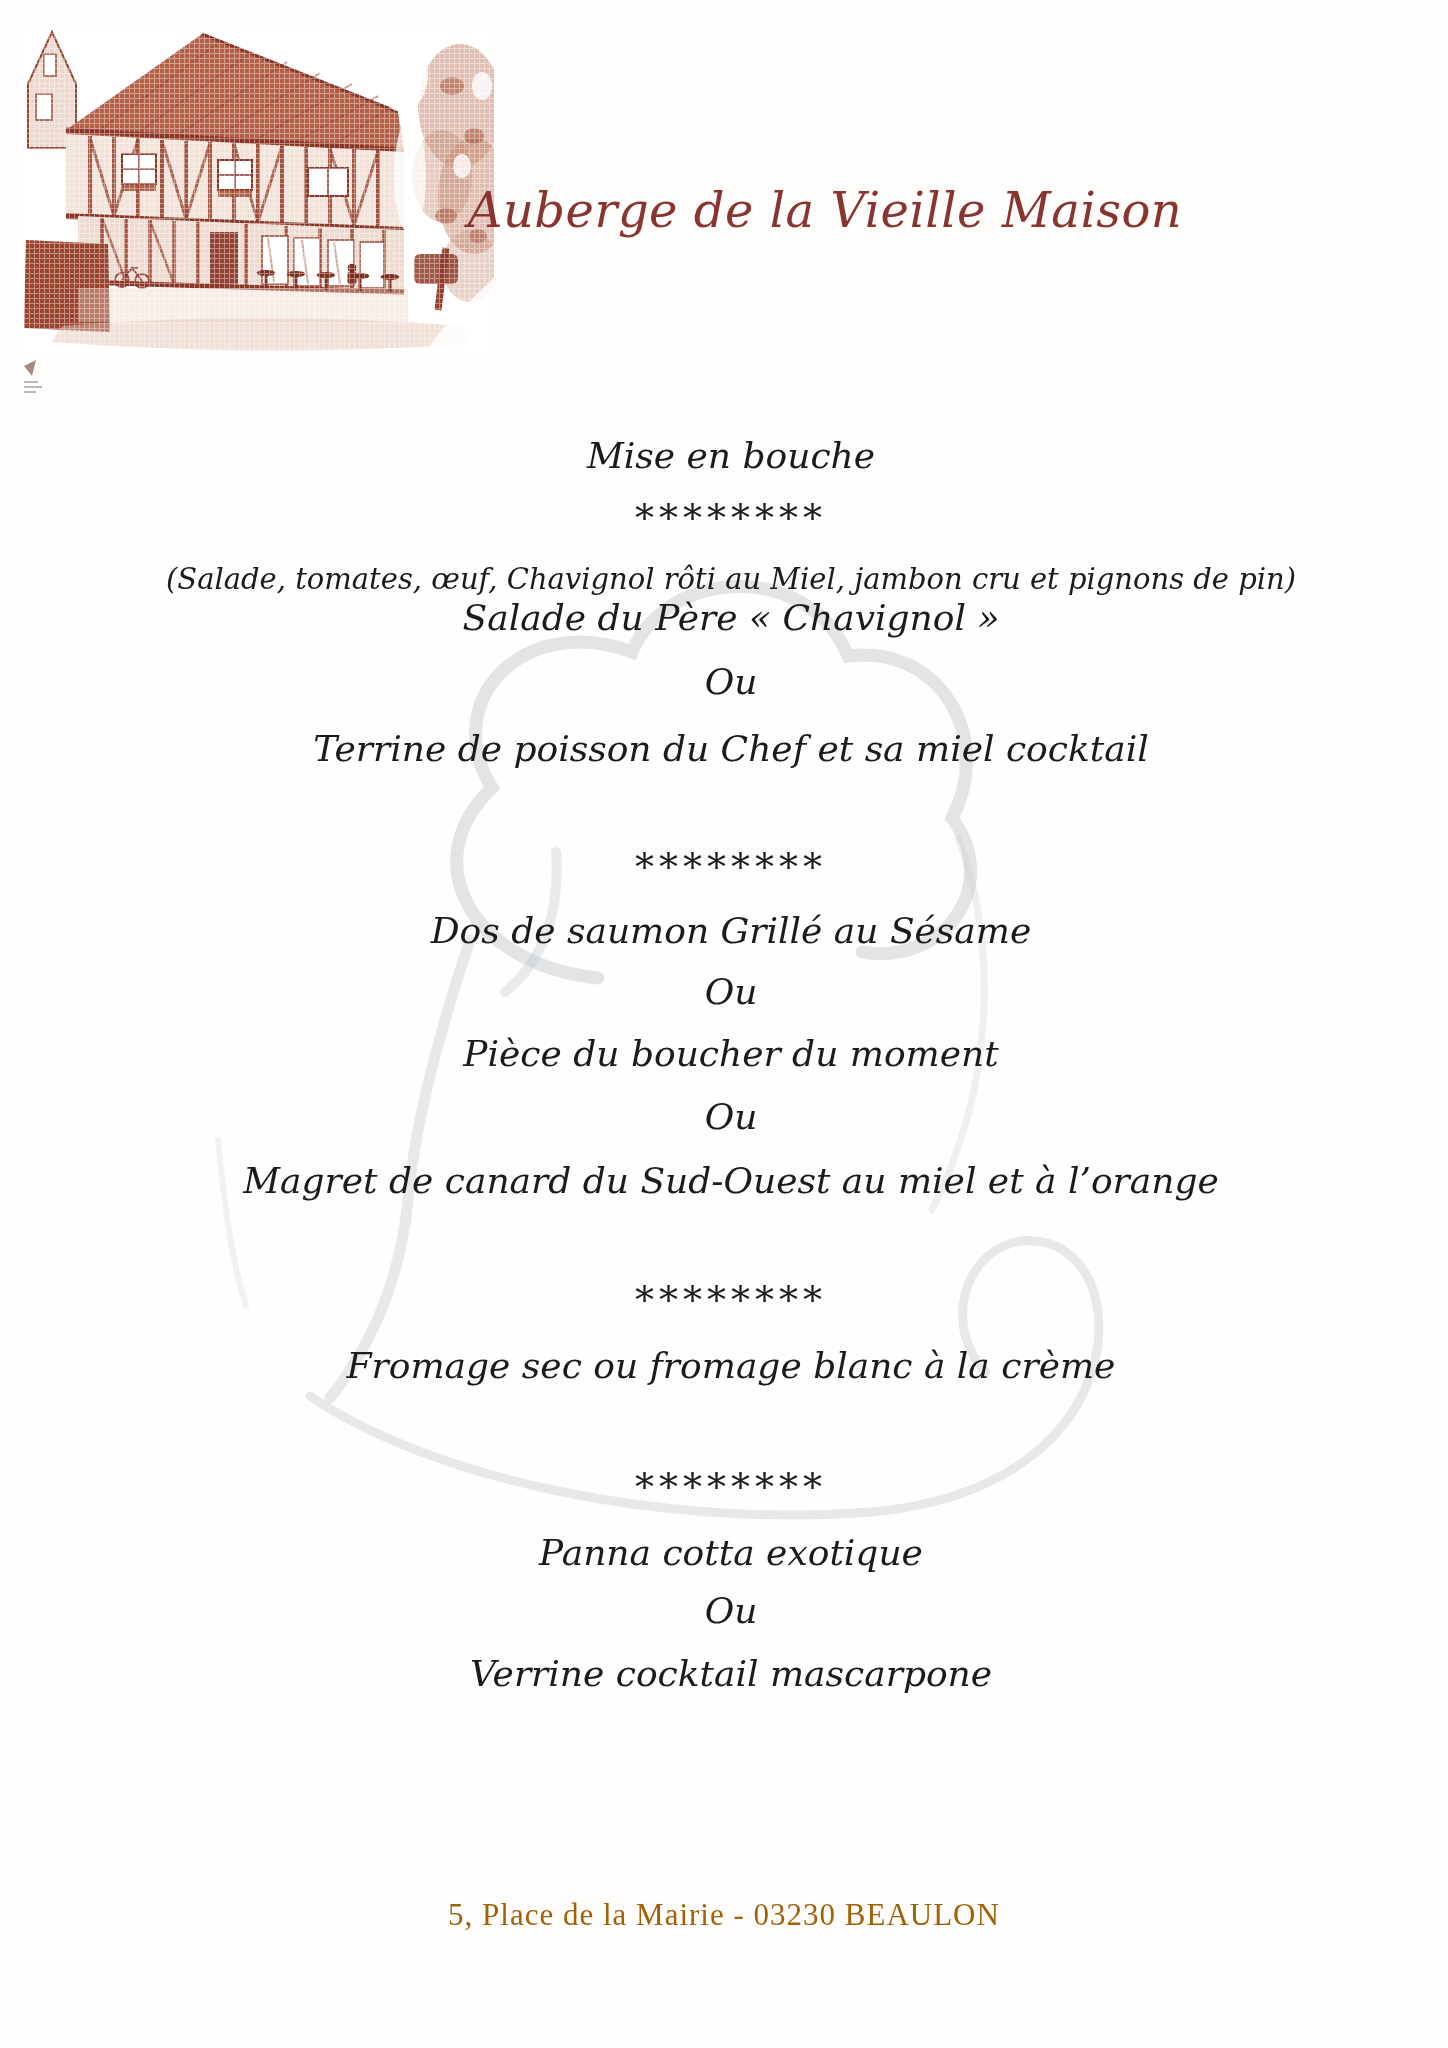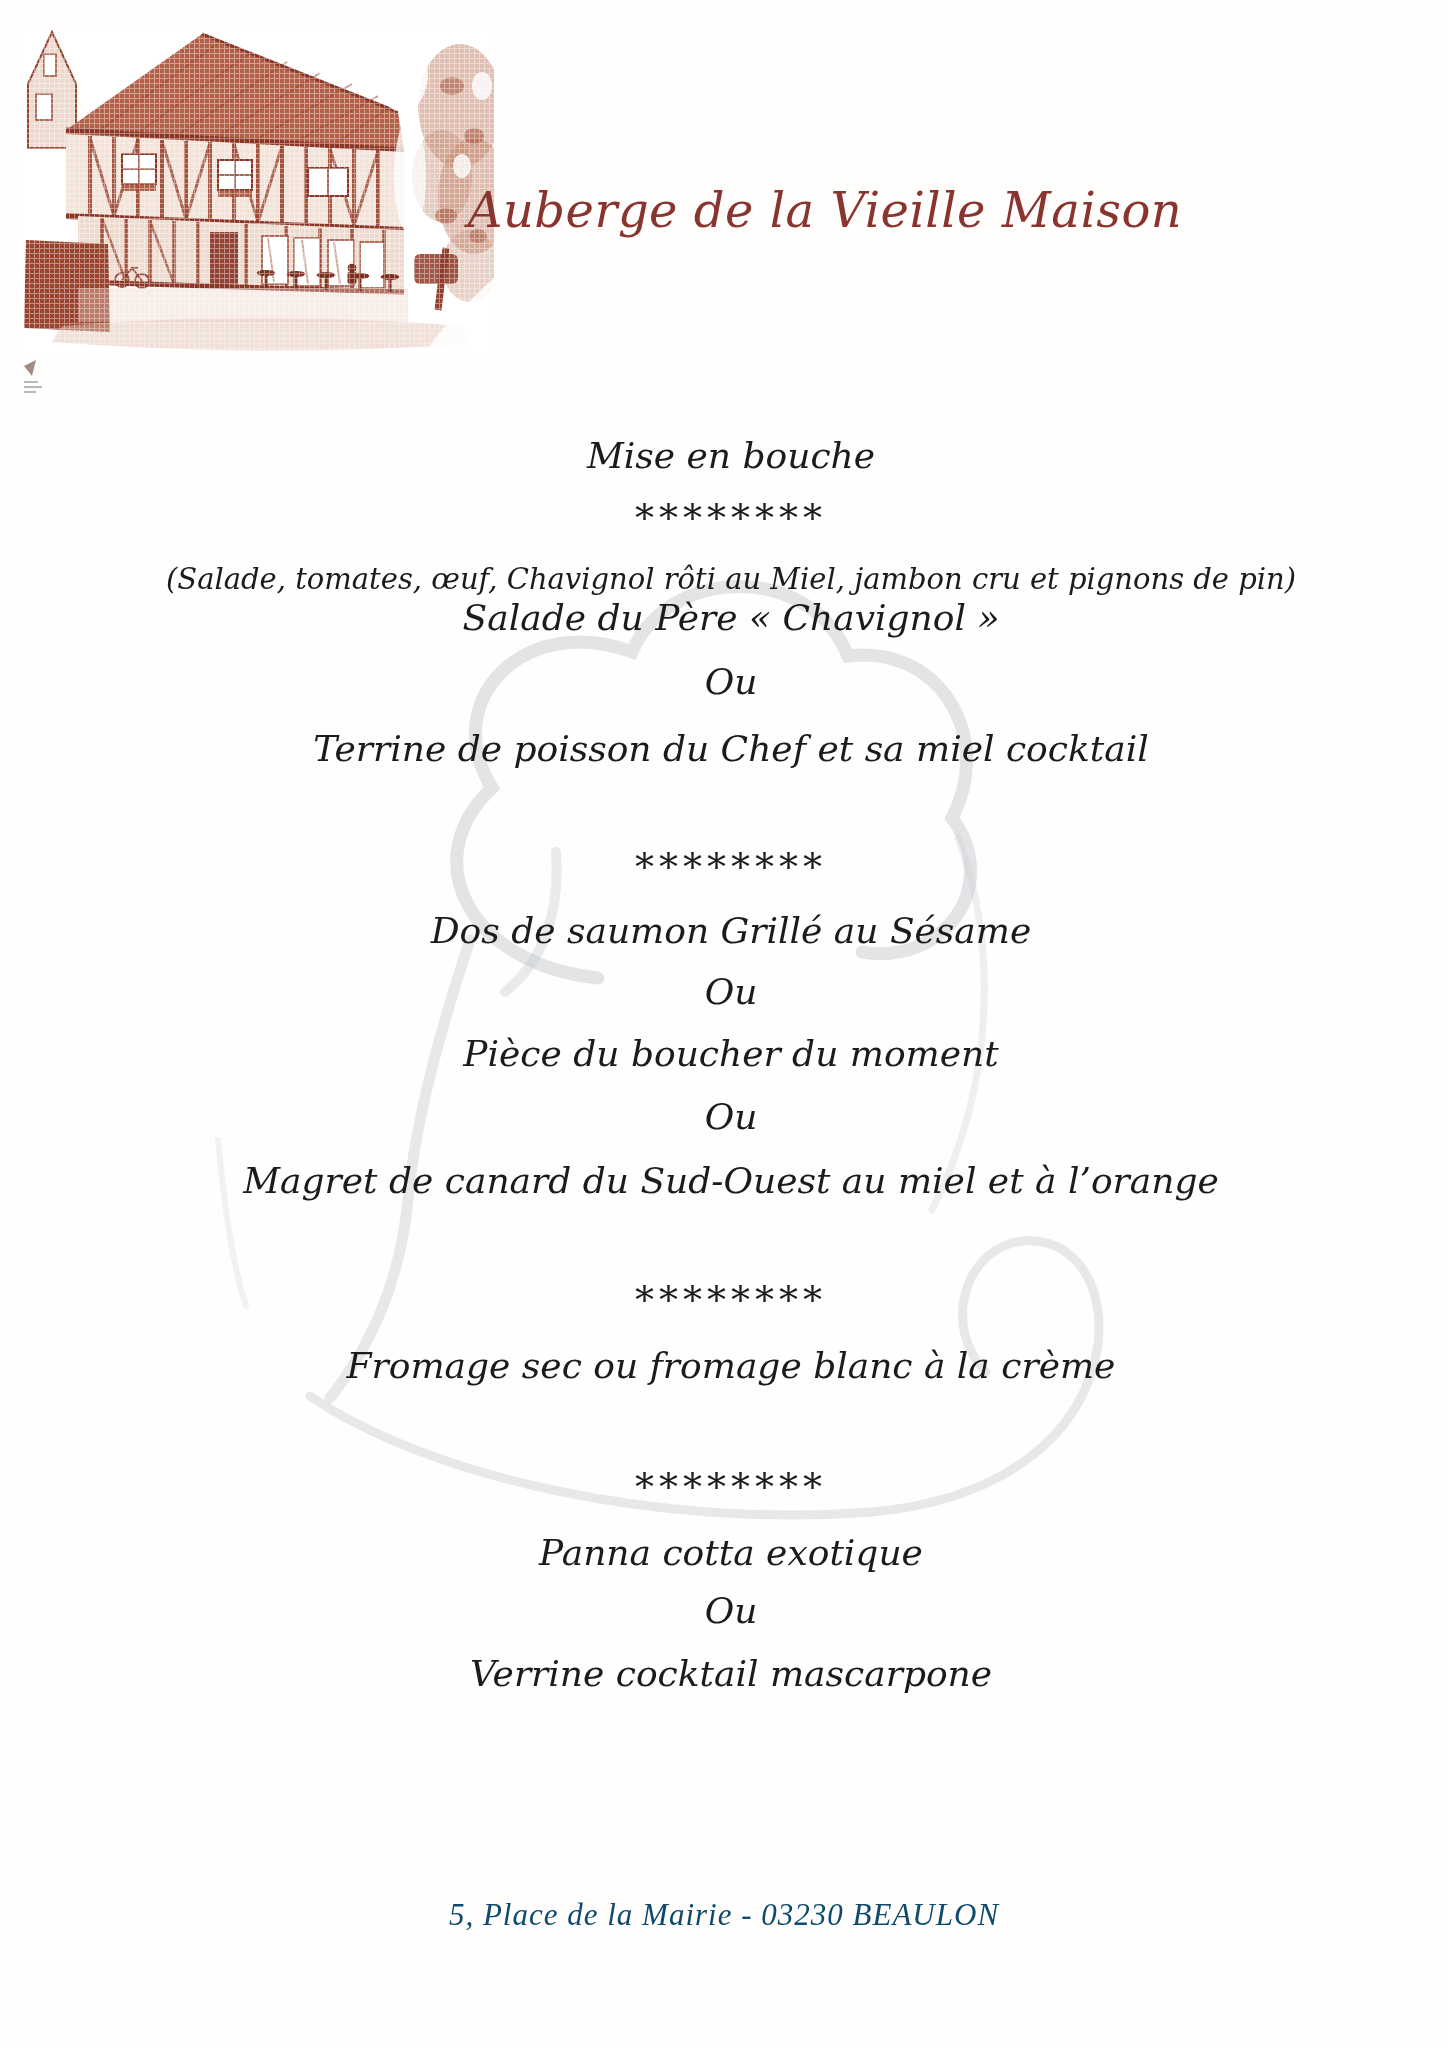--- a/index.html
+++ b/index.html
@@ -42,22 +42,22 @@
   .ml:nth-child(12){top:1180px}
   .ml:nth-child(13){top:1293px}
   .ml:nth-child(14){top:1365px}
   .ml:nth-child(15){top:1480px}
   .ml:nth-child(16){top:1552px}
   .ml:nth-child(17){top:1610px}
   .ml:nth-child(18){top:1673px}
   
   .footer{
     position:absolute;left:0;top:1915px;width:100%;transform:translateY(-50%);
-    text-align:center;font-family:"Liberation Serif",serif;font-style:italic;
-    font-size:31px;color:#0c4a6e;letter-spacing:1px;white-space:nowrap;
+    text-align:center;font-family:"Liberation Serif",serif;
+    font-size:31px;color:#a16207;letter-spacing:1px;white-space:nowrap;
   }
 </style>
 </head>
 <body>
 
 <div class="page">
 
   <svg class="watermark" viewBox="0 0 1448 2048" aria-hidden="true">
     <g fill="none" stroke="#c5cacf" stroke-linecap="round">
       <path d="M 598 978 C 470 965, 415 860, 492 788 C 438 700, 525 612, 632 652 C 668 566, 810 562, 848 656 C 938 644, 995 736, 952 818 C 1002 886, 944 966, 862 952" stroke-width="13" opacity="0.5"></path>

